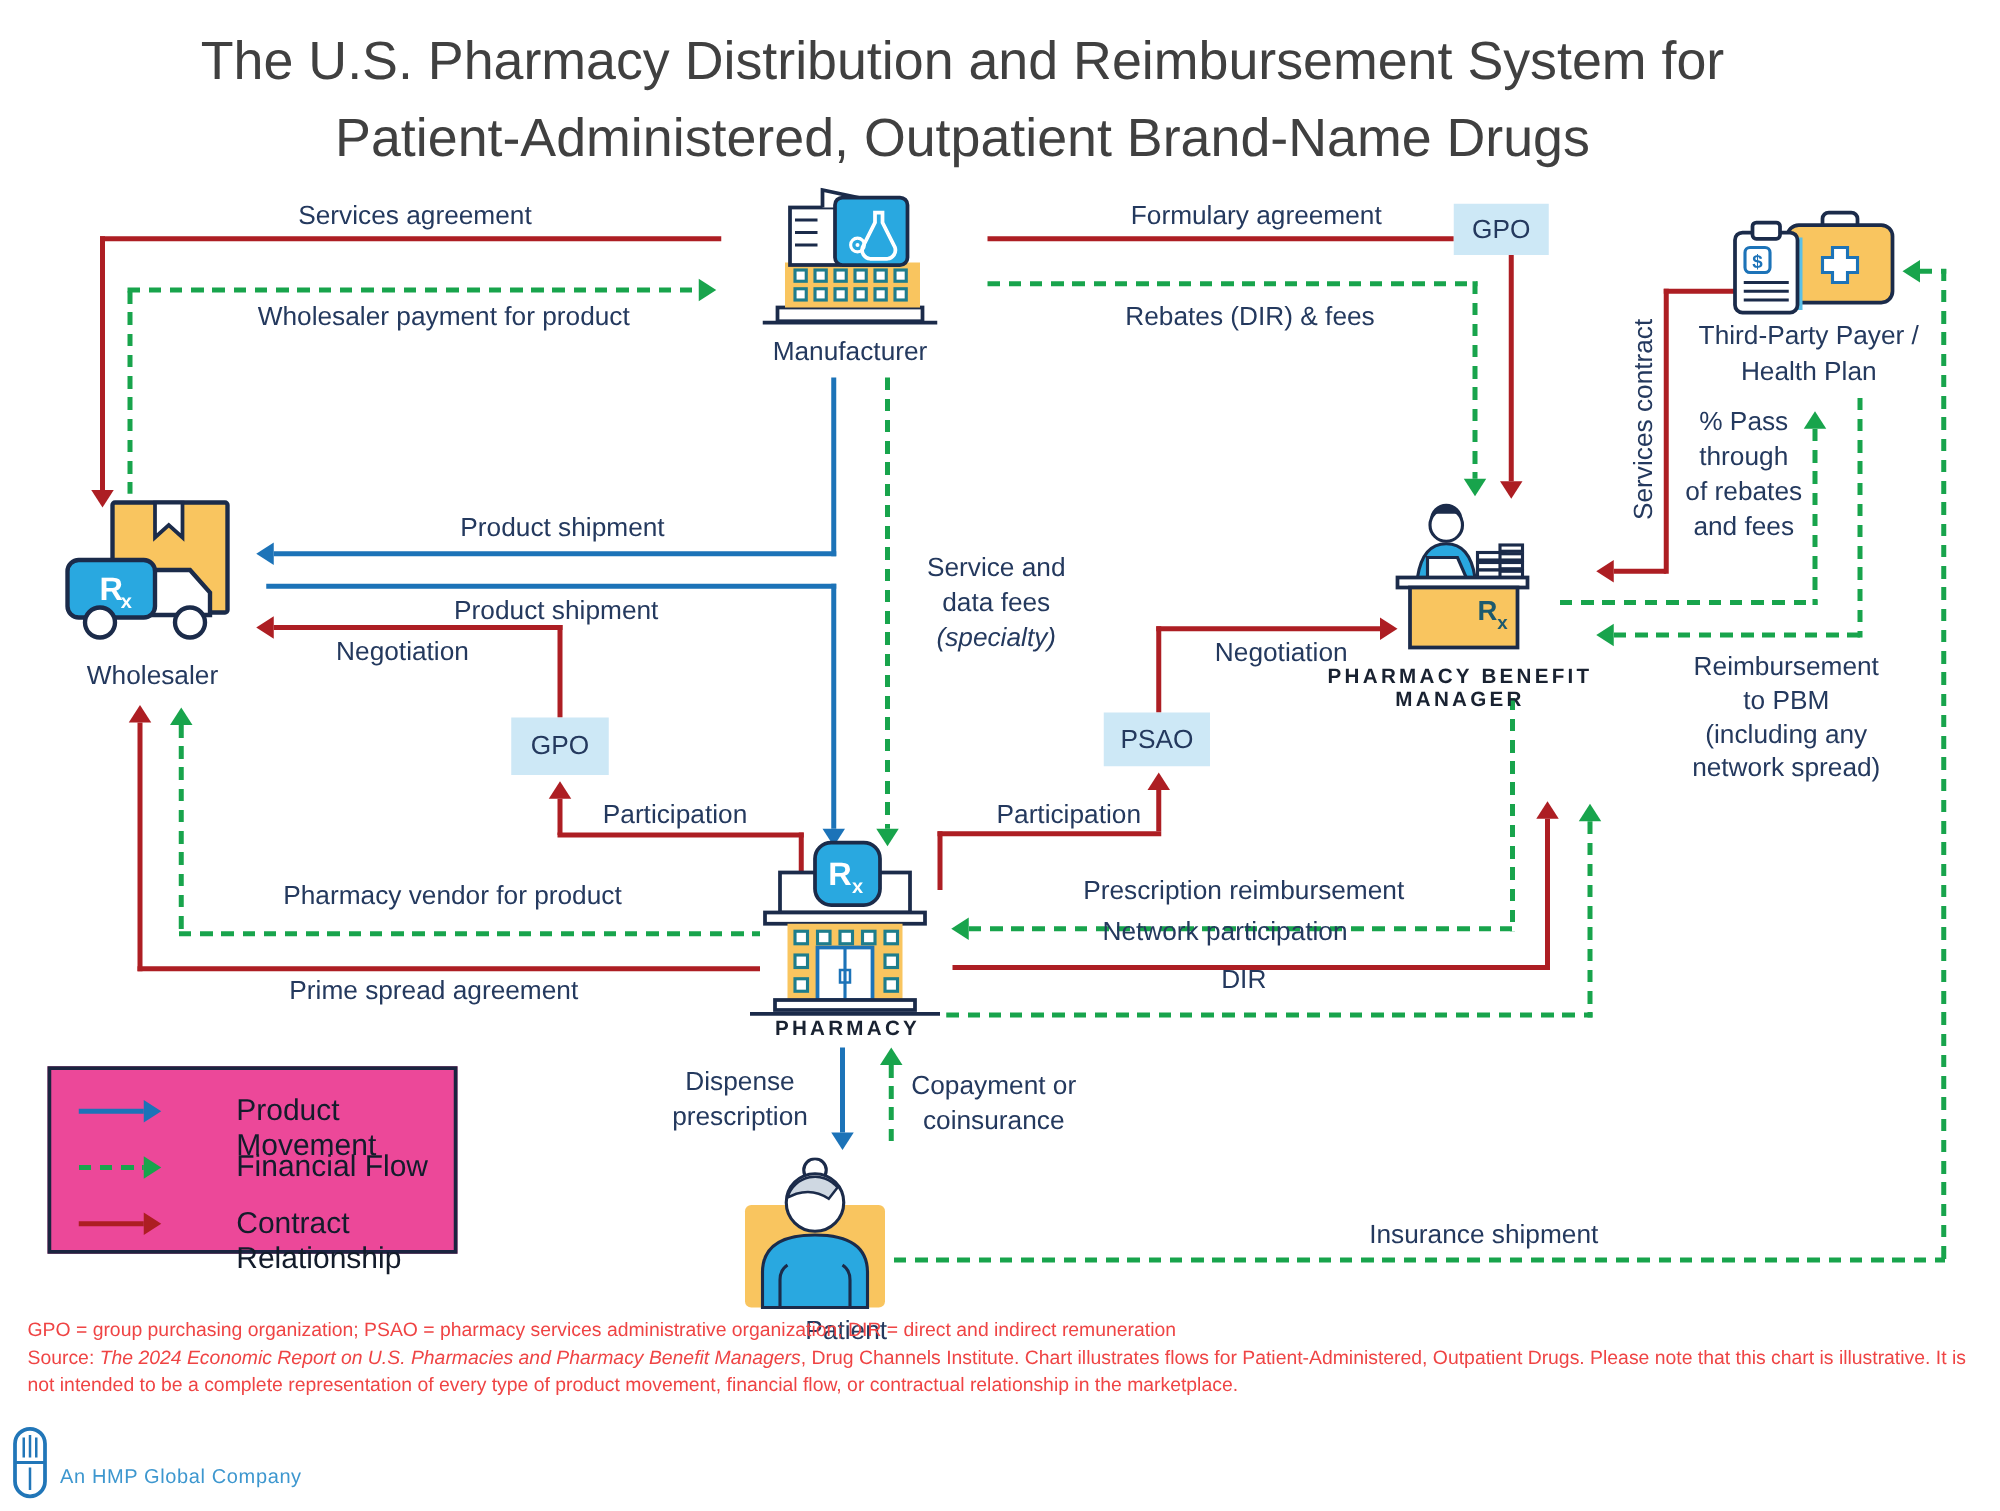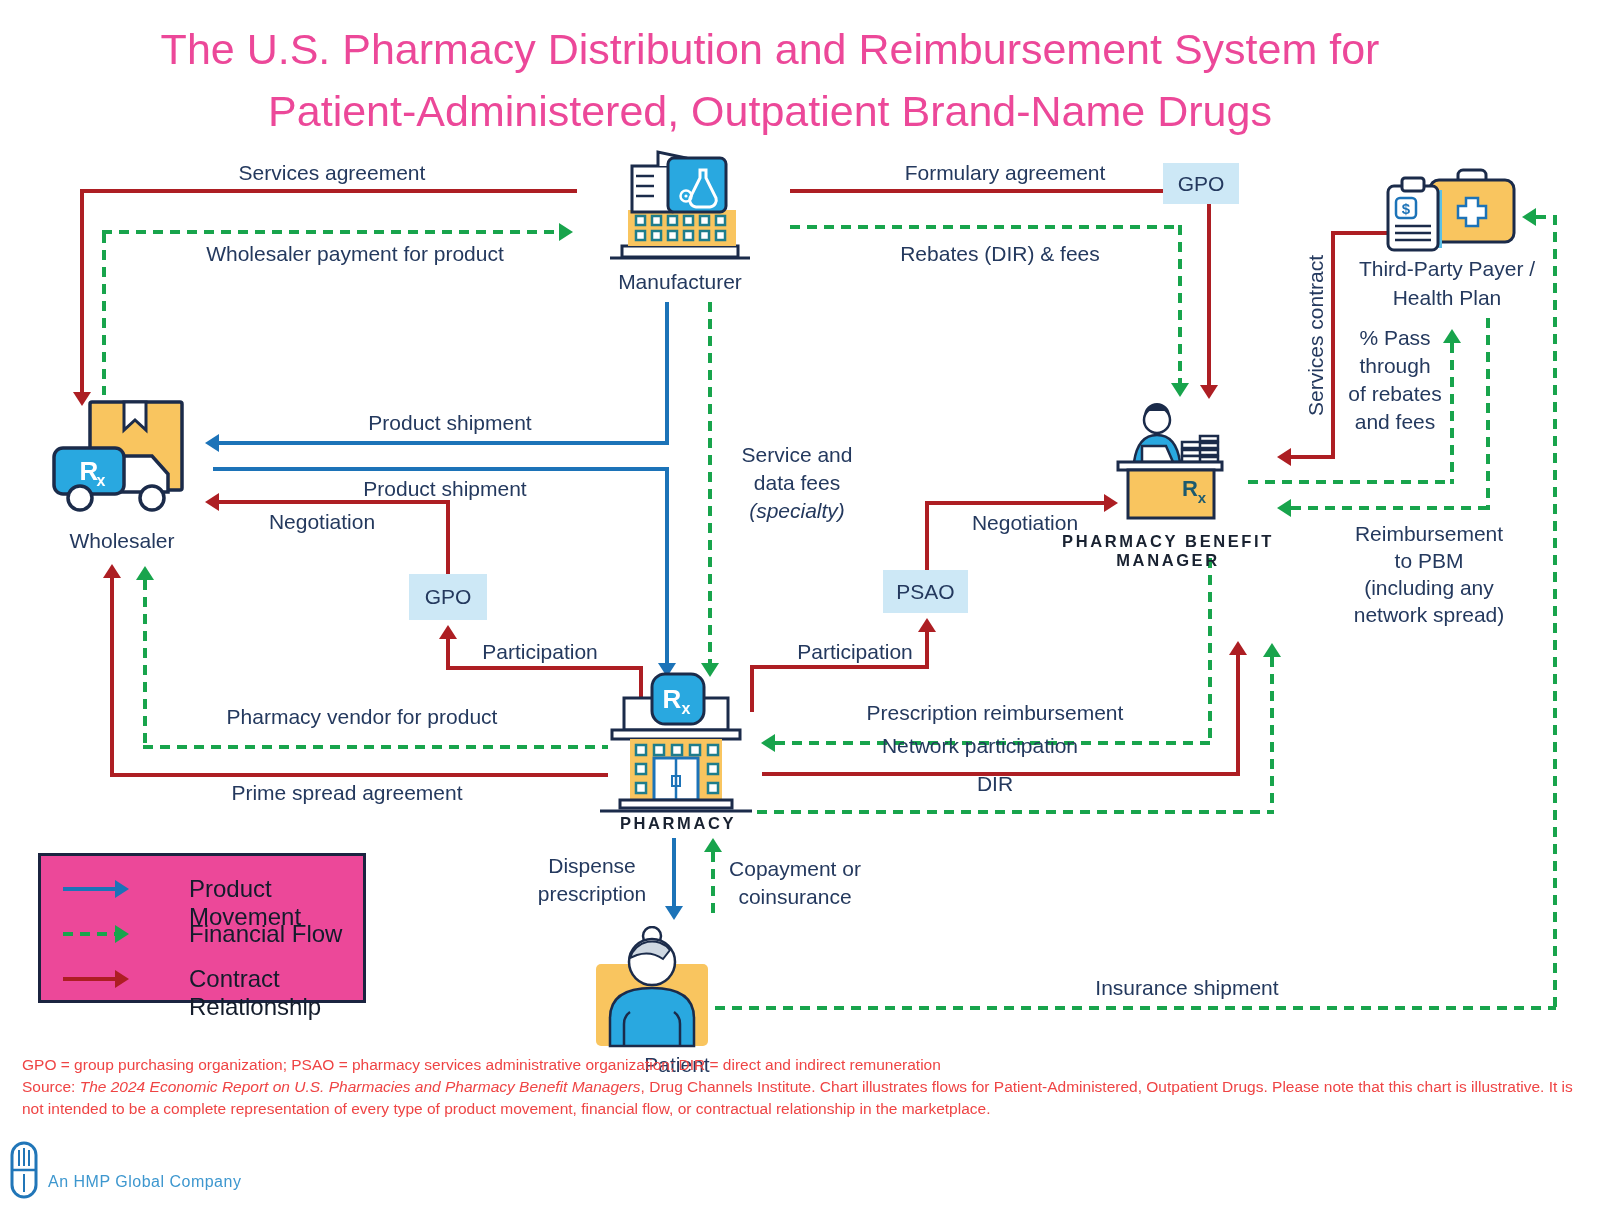--- a/index.html
+++ b/index.html
@@ -14,21 +14,21 @@
   .grn{--c:#18a44c}
   .dh{position:absolute;height:4px;background:repeating-linear-gradient(90deg,#18a44c 0 10px,transparent 10px 17px)}
   .dv{position:absolute;width:4px;background:repeating-linear-gradient(180deg,#18a44c 0 10px,transparent 10px 17px)}
   
   .ah{position:absolute;width:0;height:0;background:none}
   .ah-up{border-left:9px solid transparent;border-right:9px solid transparent;border-bottom:14px solid var(--c)}
   .ah-down{border-left:9px solid transparent;border-right:9px solid transparent;border-top:14px solid var(--c)}
   .ah-left{border-top:9px solid transparent;border-bottom:9px solid transparent;border-right:14px solid var(--c)}
   .ah-right{border-top:9px solid transparent;border-bottom:9px solid transparent;border-left:14px solid var(--c)}
   
-  .title{position:absolute;left:0;top:18;width:1540px;text-align:center;color:#ec4899;font-size:43px;line-height:62px}
+  .title{position:absolute;left:0;top:18;width:1540px;text-align:center;color:#404040;font-size:43px;line-height:62px}
   .lbl{position:absolute;font-size:21px;color:#24395e;text-align:center;line-height:27px;white-space:pre-line}
   .node-lbl{position:absolute;font-size:21px;color:#24395e;text-align:center;line-height:29px;white-space:pre-line}
   .caps{position:absolute;font-weight:bold;letter-spacing:2.6px;color:#192231;font-size:16.5px;text-align:center}
   .bluebox{position:absolute;background:#cde8f6;display:flex;align-items:center;justify-content:center;
            font-size:21px;color:#24395e}
   .rot{transform:rotate(-90deg)}
   
   .legend{position:absolute;left:38px;top:853px;width:328px;height:150px;background:#ec4899;border:3px solid #1b2440;box-sizing:border-box}
   .legend .item-lbl{position:absolute;left:148px;font-size:24px;color:#131c2b}
   

